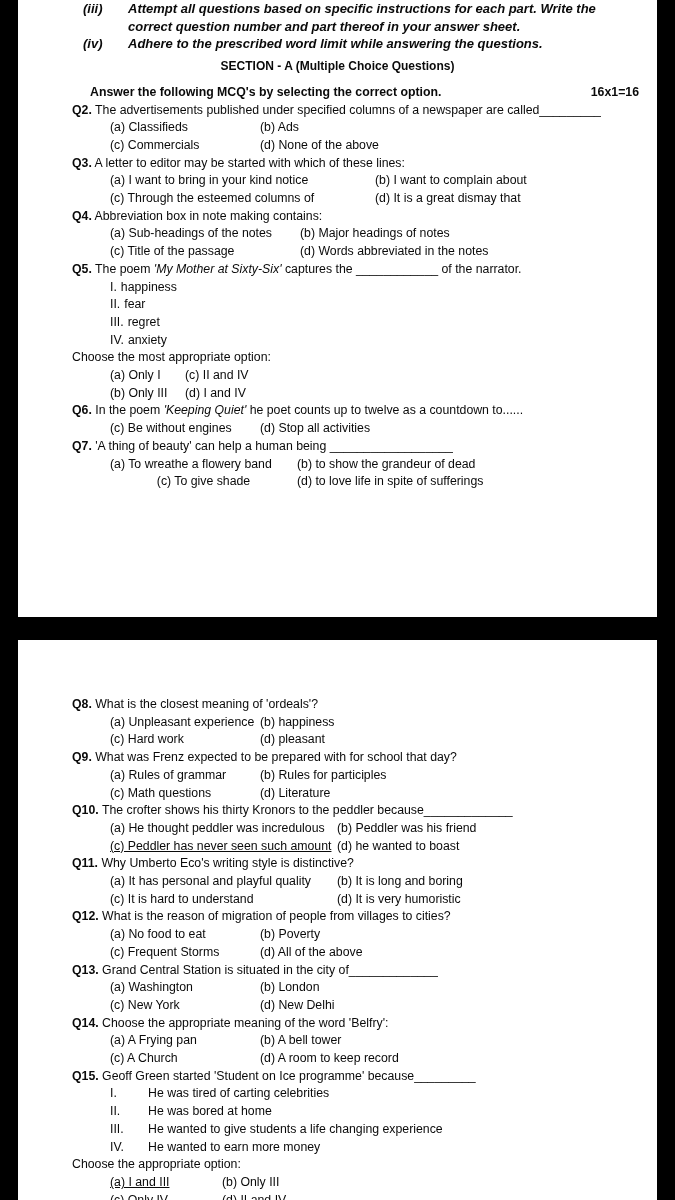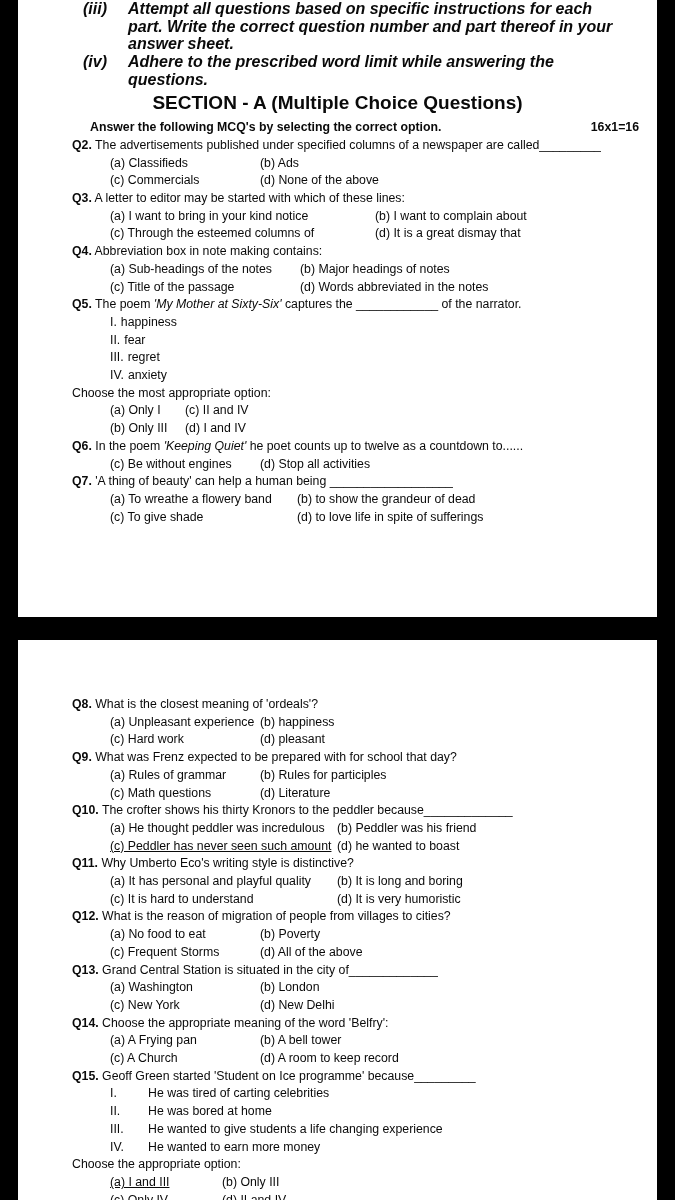--- a/index.html
+++ b/index.html
@@ -15,25 +15,25 @@
     position:absolute; left:18px; width:639px; background:#fff; overflow:hidden;
   }
   #page1 { top:0; height:617px; }
   #page2 { top:640px; height:560px; }
   .content {
     padding:0 18px 0 54px;
     font-size:12.3px;
     line-height:17.7px;
   }
   #page2 .content { padding-top:56px; }
-  .preamble-row { display:flex; font-style:italic; font-weight:600; font-size:16px; }
+  .preamble-row { display:flex; font-style:italic; font-weight:600; font-size:13px; }
   .preamble-label { width:45px; margin-left:11px; flex:none; }
   .preamble-text { flex:1; padding-right:26px; }
   .section-title {
-    font-weight:bold; text-align:center; font-size:19px;
+    font-weight:bold; text-align:center; font-size:12px;
     margin:5px -18px 8px -54px;
   }
   .intro-row { display:flex; justify-content:space-between; font-weight:bold; padding-left:18px; }
   .q-num { font-weight:bold; }
   .opt-row { padding-left:38px; display:flex; }
   .opt { flex:none; white-space:nowrap; }
   .sub-row { padding-left:38px; display:flex; }
   .sub-label { flex:none; }
   .sub-tab .sub-label { width:38px; }
   .sub-tight .sub-label { margin-right:4px; }
@@ -130,21 +130,21 @@
             <span class="opt">(d) Stop all activities</span>
           </div>
         </div>
         <div class="q">
           <div class="q-line"><span class="q-num">Q7.</span> <span class="q-text"><span>'A thing of beauty' can help a human being __________________</span></span></div>
           <div class="opt-row">
             <span class="opt" style="width: 187px;">(a) To wreathe a flowery band</span>
             <span class="opt">(b) to show the grandeur of dead</span>
           </div>
           <div class="opt-row">
-            <span class="opt" style="width: 187px;">(c) To give shade</span>
+            <span class="opt" style="width: 187px; text-align: center;">(c) To give shade</span>
             <span class="opt">(d) to love life in spite of sufferings</span>
           </div>
         </div>
       </div>
   </div>
 </div>
 
 <div class="page" id="page2">
   <div class="content">
     <div>

